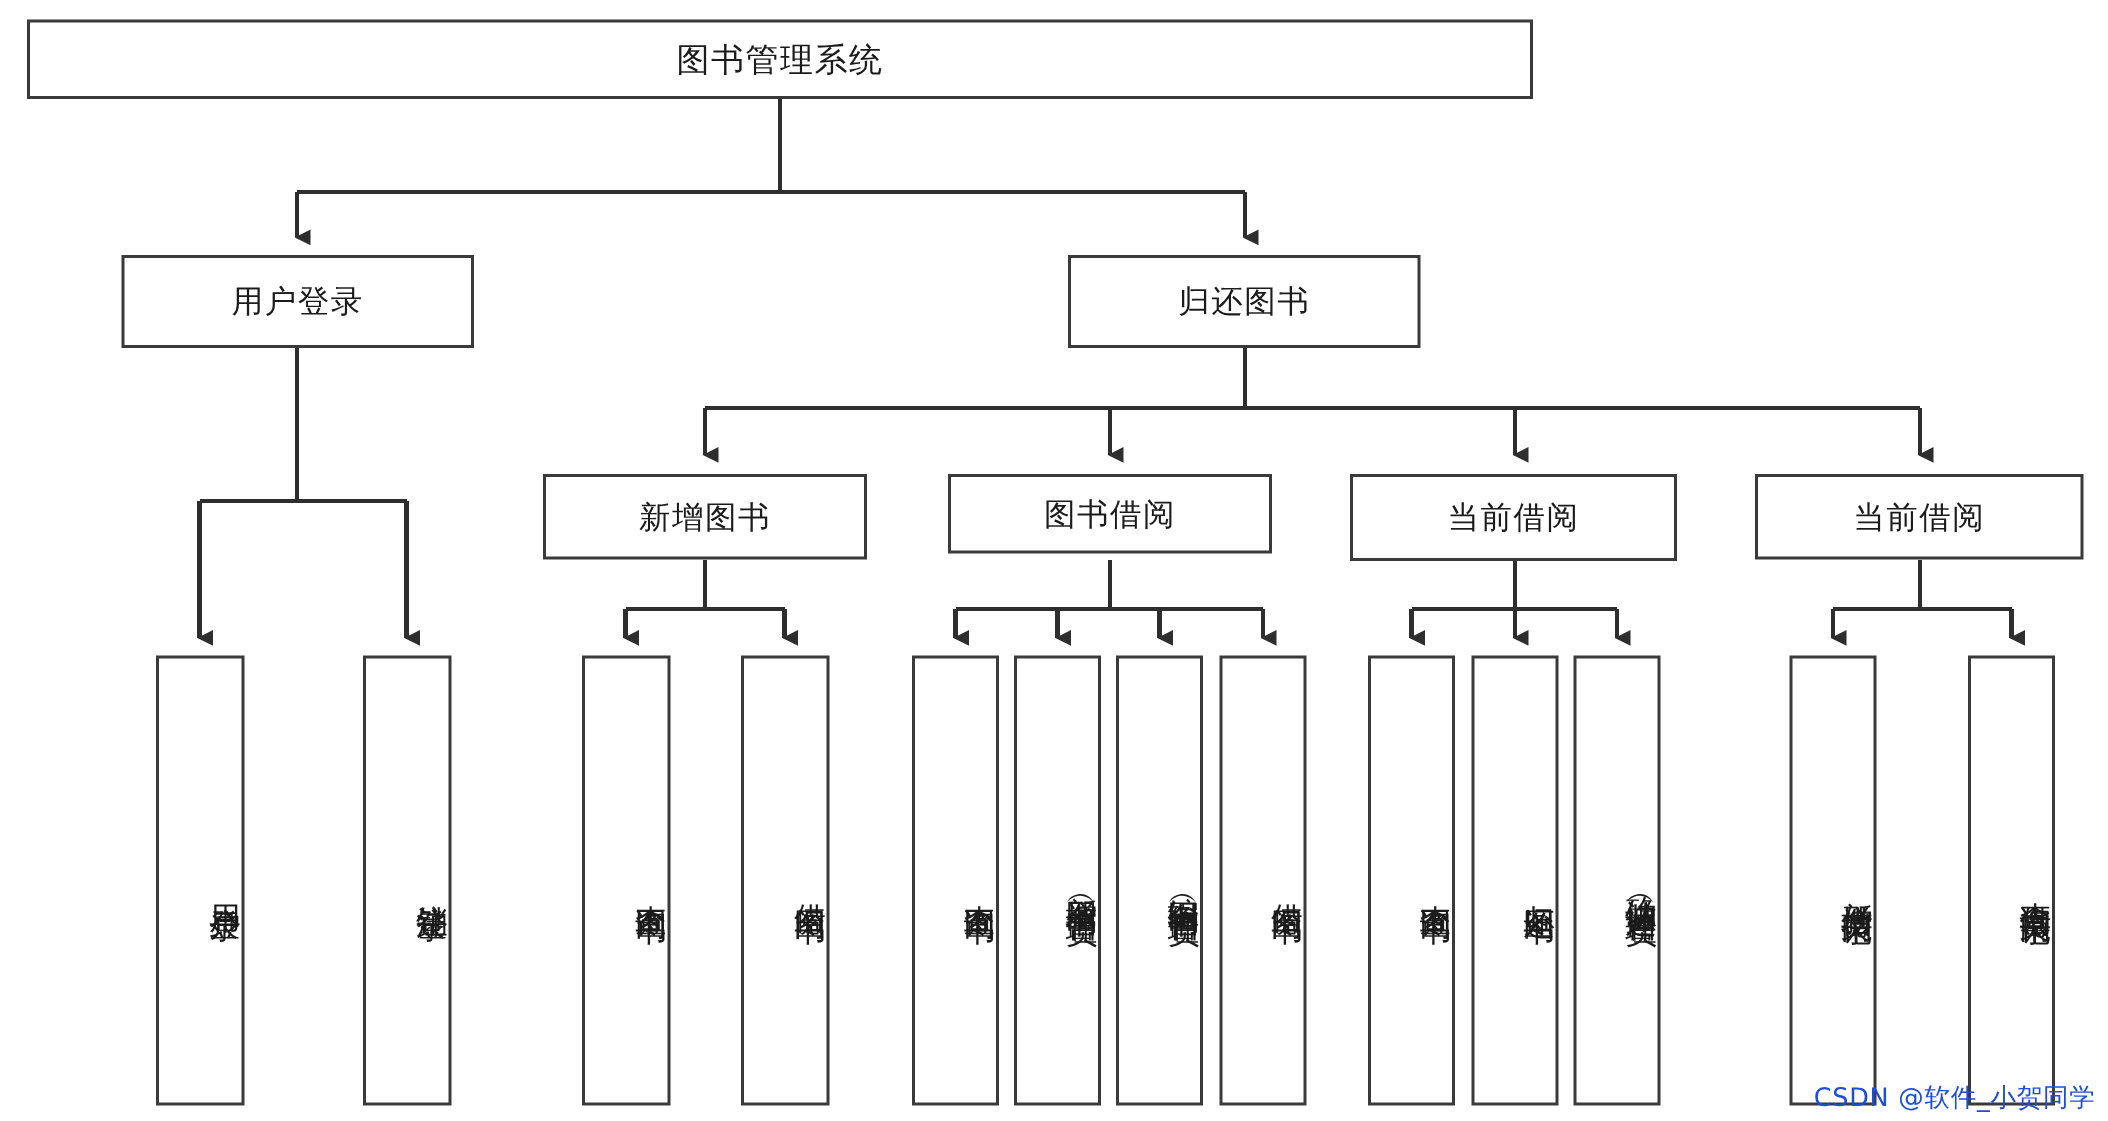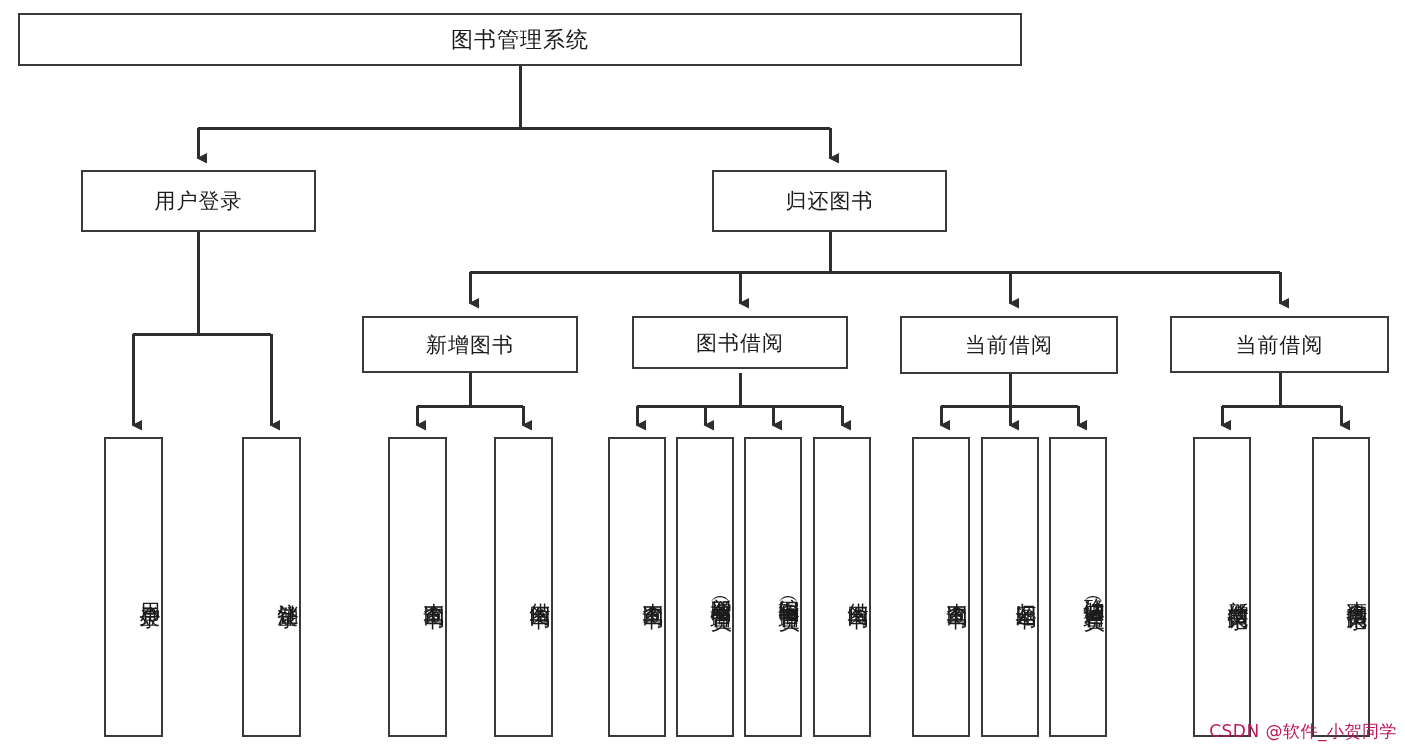--- a/index.html
+++ b/index.html
@@ -52,21 +52,21 @@
     line-height: 1.05;
   }
   #title-node {
     font-size: 22px;
   }
   .watermark {
     position: absolute;
     right: 8px;
     bottom: 4px;
     font-size: 17px;
-    color: #be185d;
+    color: #1d4ed8;
     letter-spacing: 0.5px;
     white-space: nowrap;
   }
 </style>
 </head>
 <body>
 
 <div id="canvas">
 
   <svg class="wires" viewBox="0 0 1405 747">

